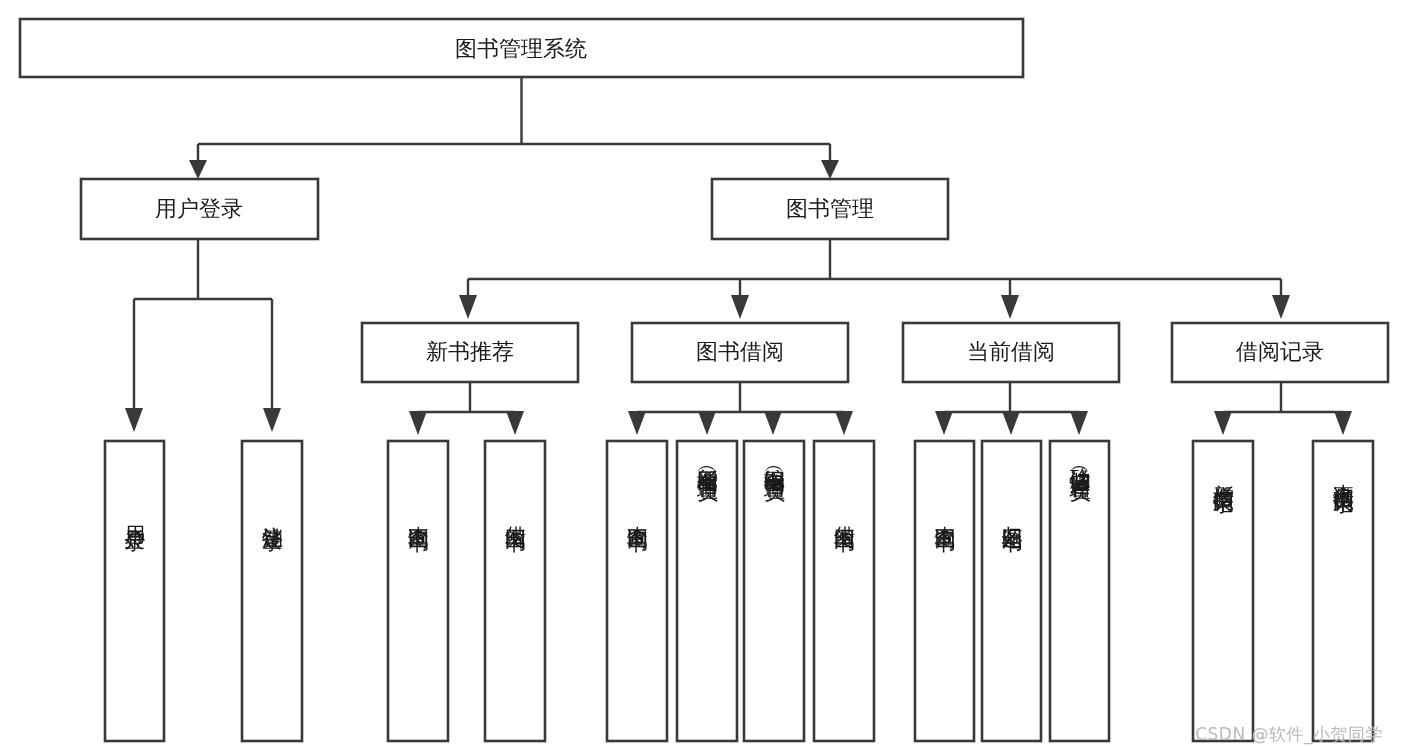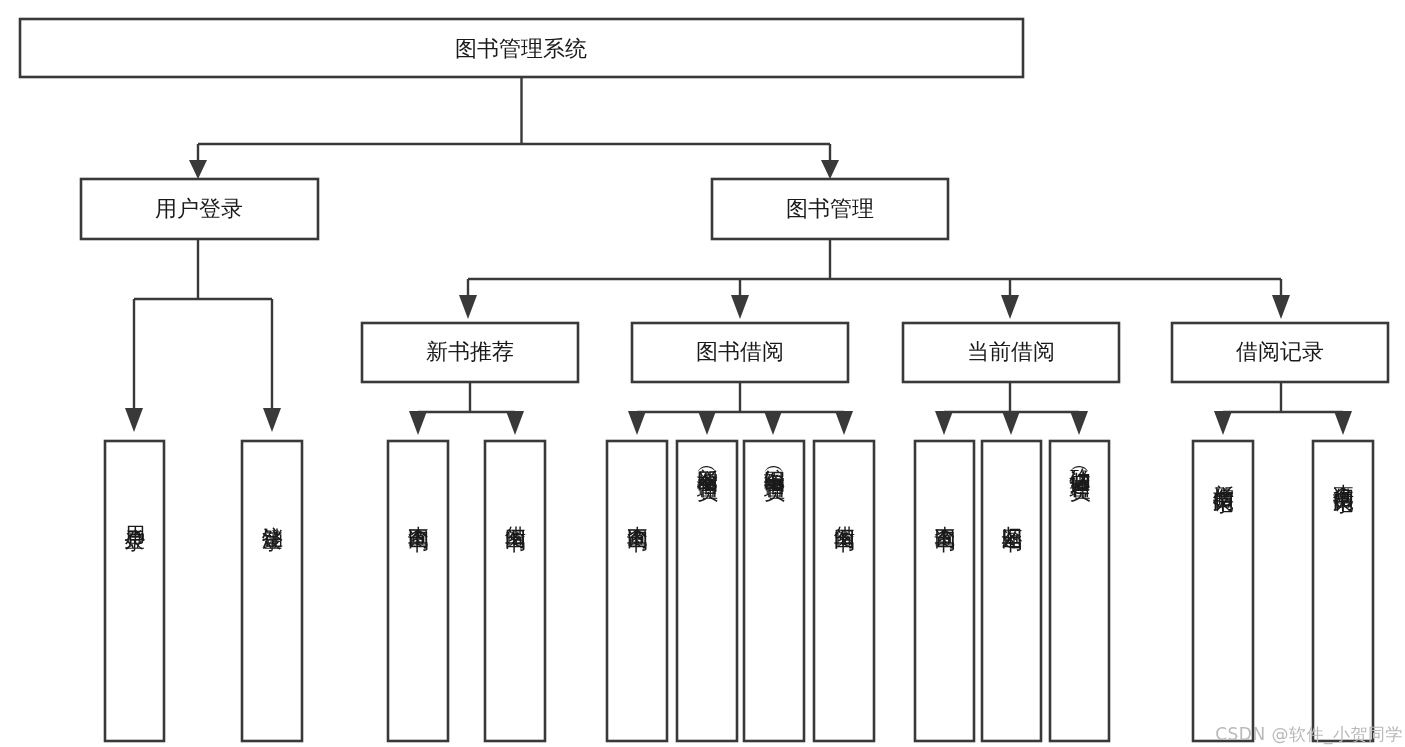--- a/index.html
+++ b/index.html
@@ -61,21 +61,21 @@
     text-orientation: upright;
     font-family: "DejaVu Sans", "Liberation Sans", sans-serif;
     font-size: 21px;
     line-height: 1.28;
     color: #1a1a1a;
     letter-spacing: 2px;
     white-space: nowrap;
   }
   .watermark {
     position: absolute;
-    right: 2px;
+    right: 22px;
     bottom: 8px;
     font-family: "DejaVu Sans", "Liberation Sans", sans-serif;
     font-size: 17px;
     color: #b9b9b9;
     letter-spacing: 0.5px;
     white-space: nowrap;
   }
 </style>
 </head>
 <body>

